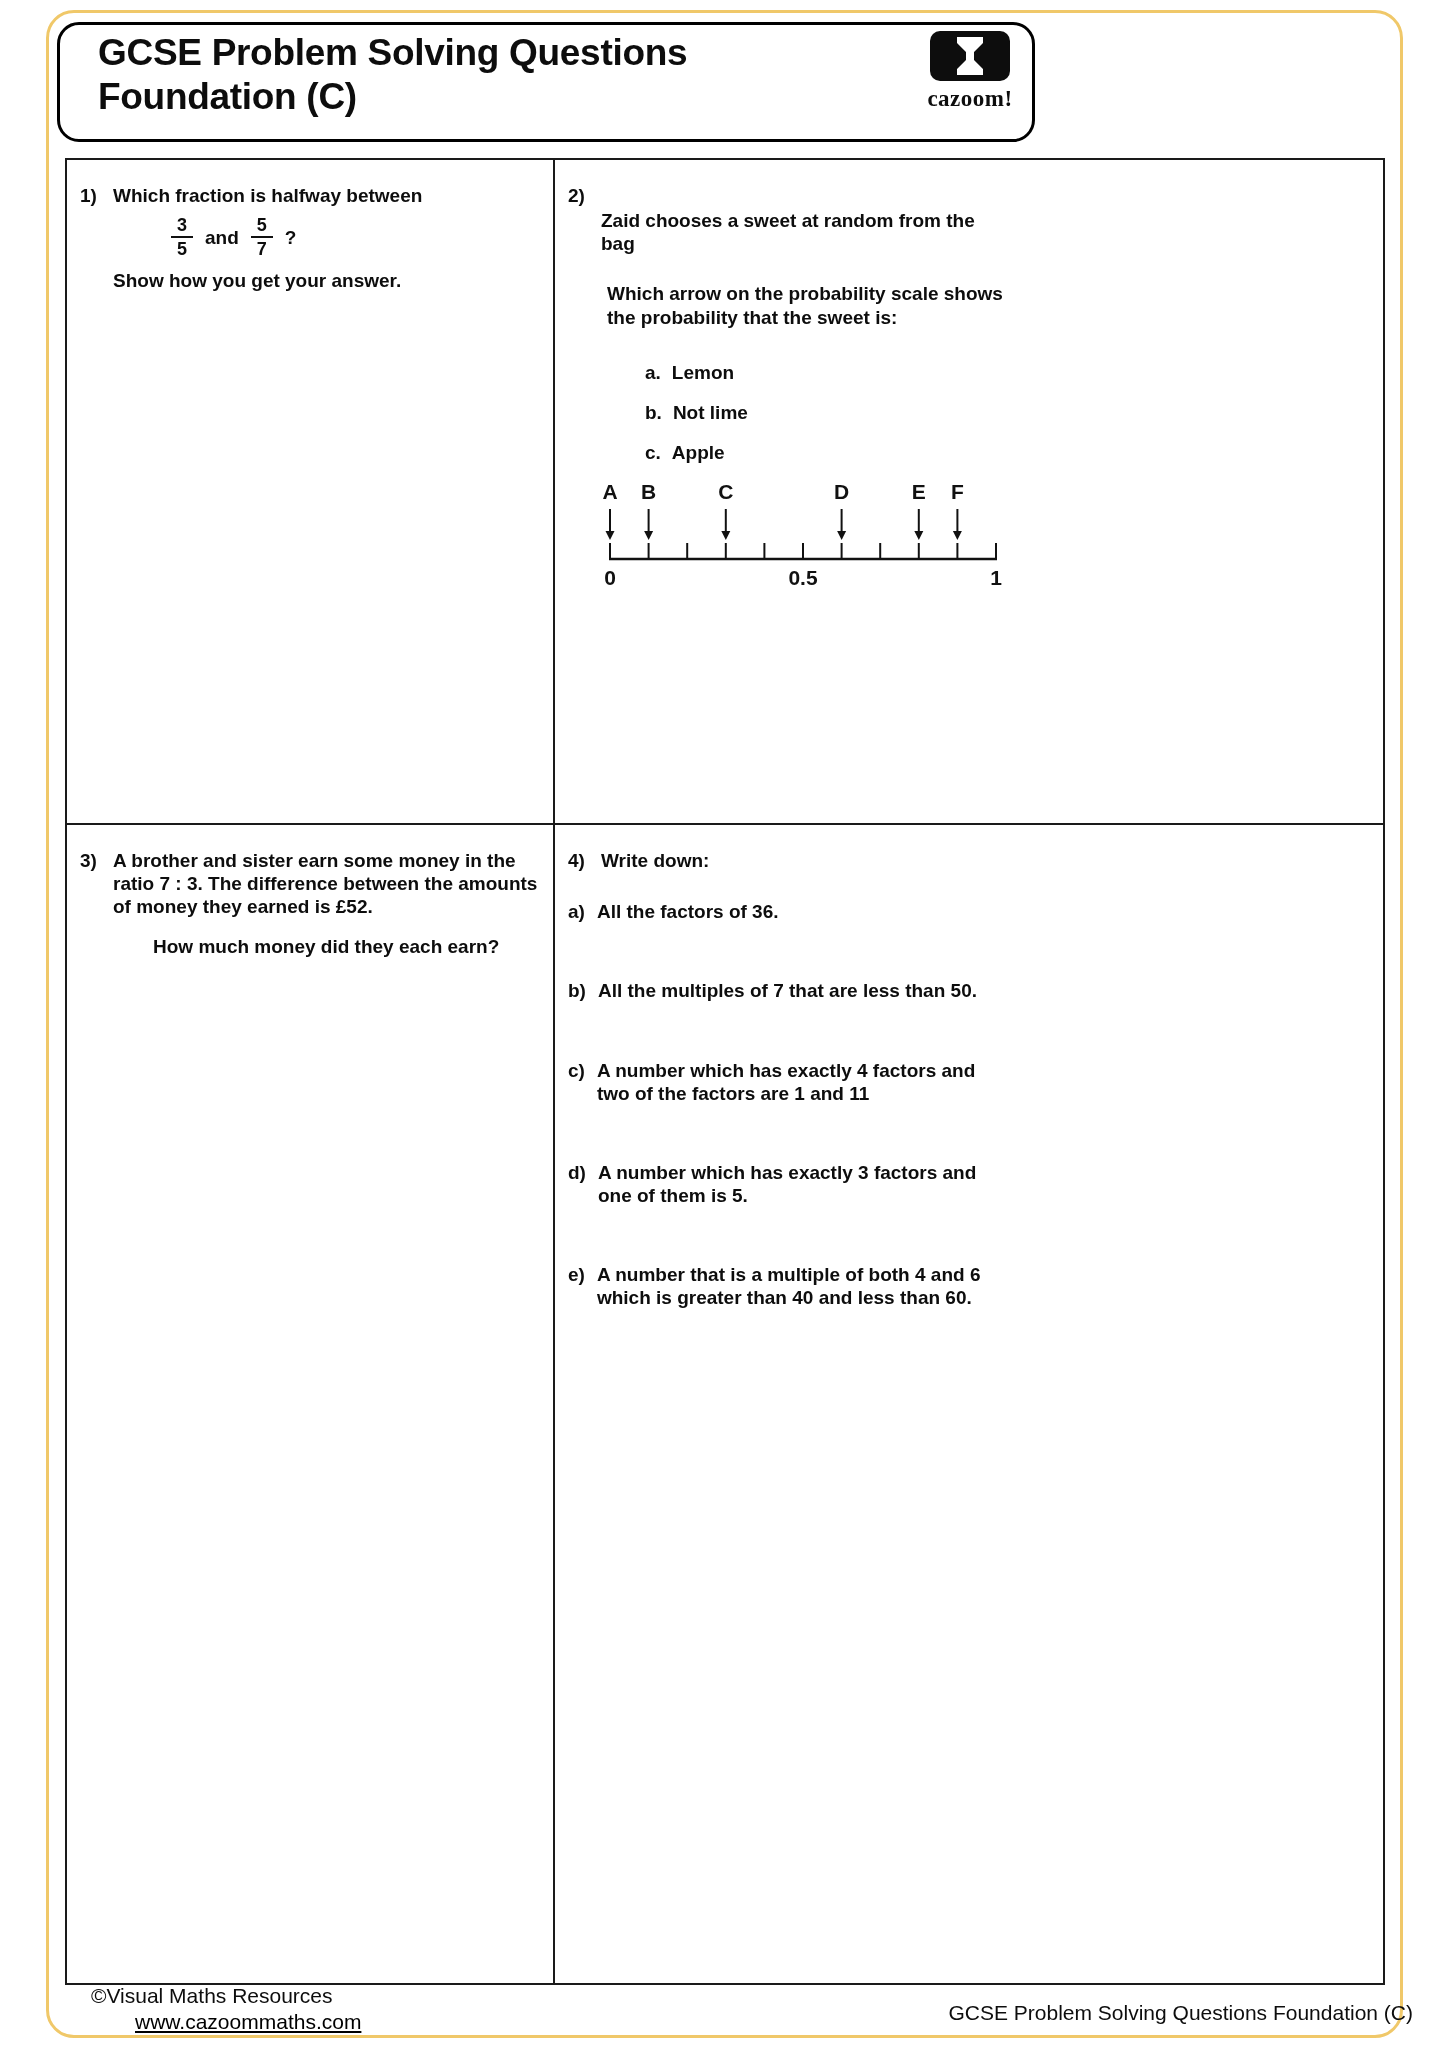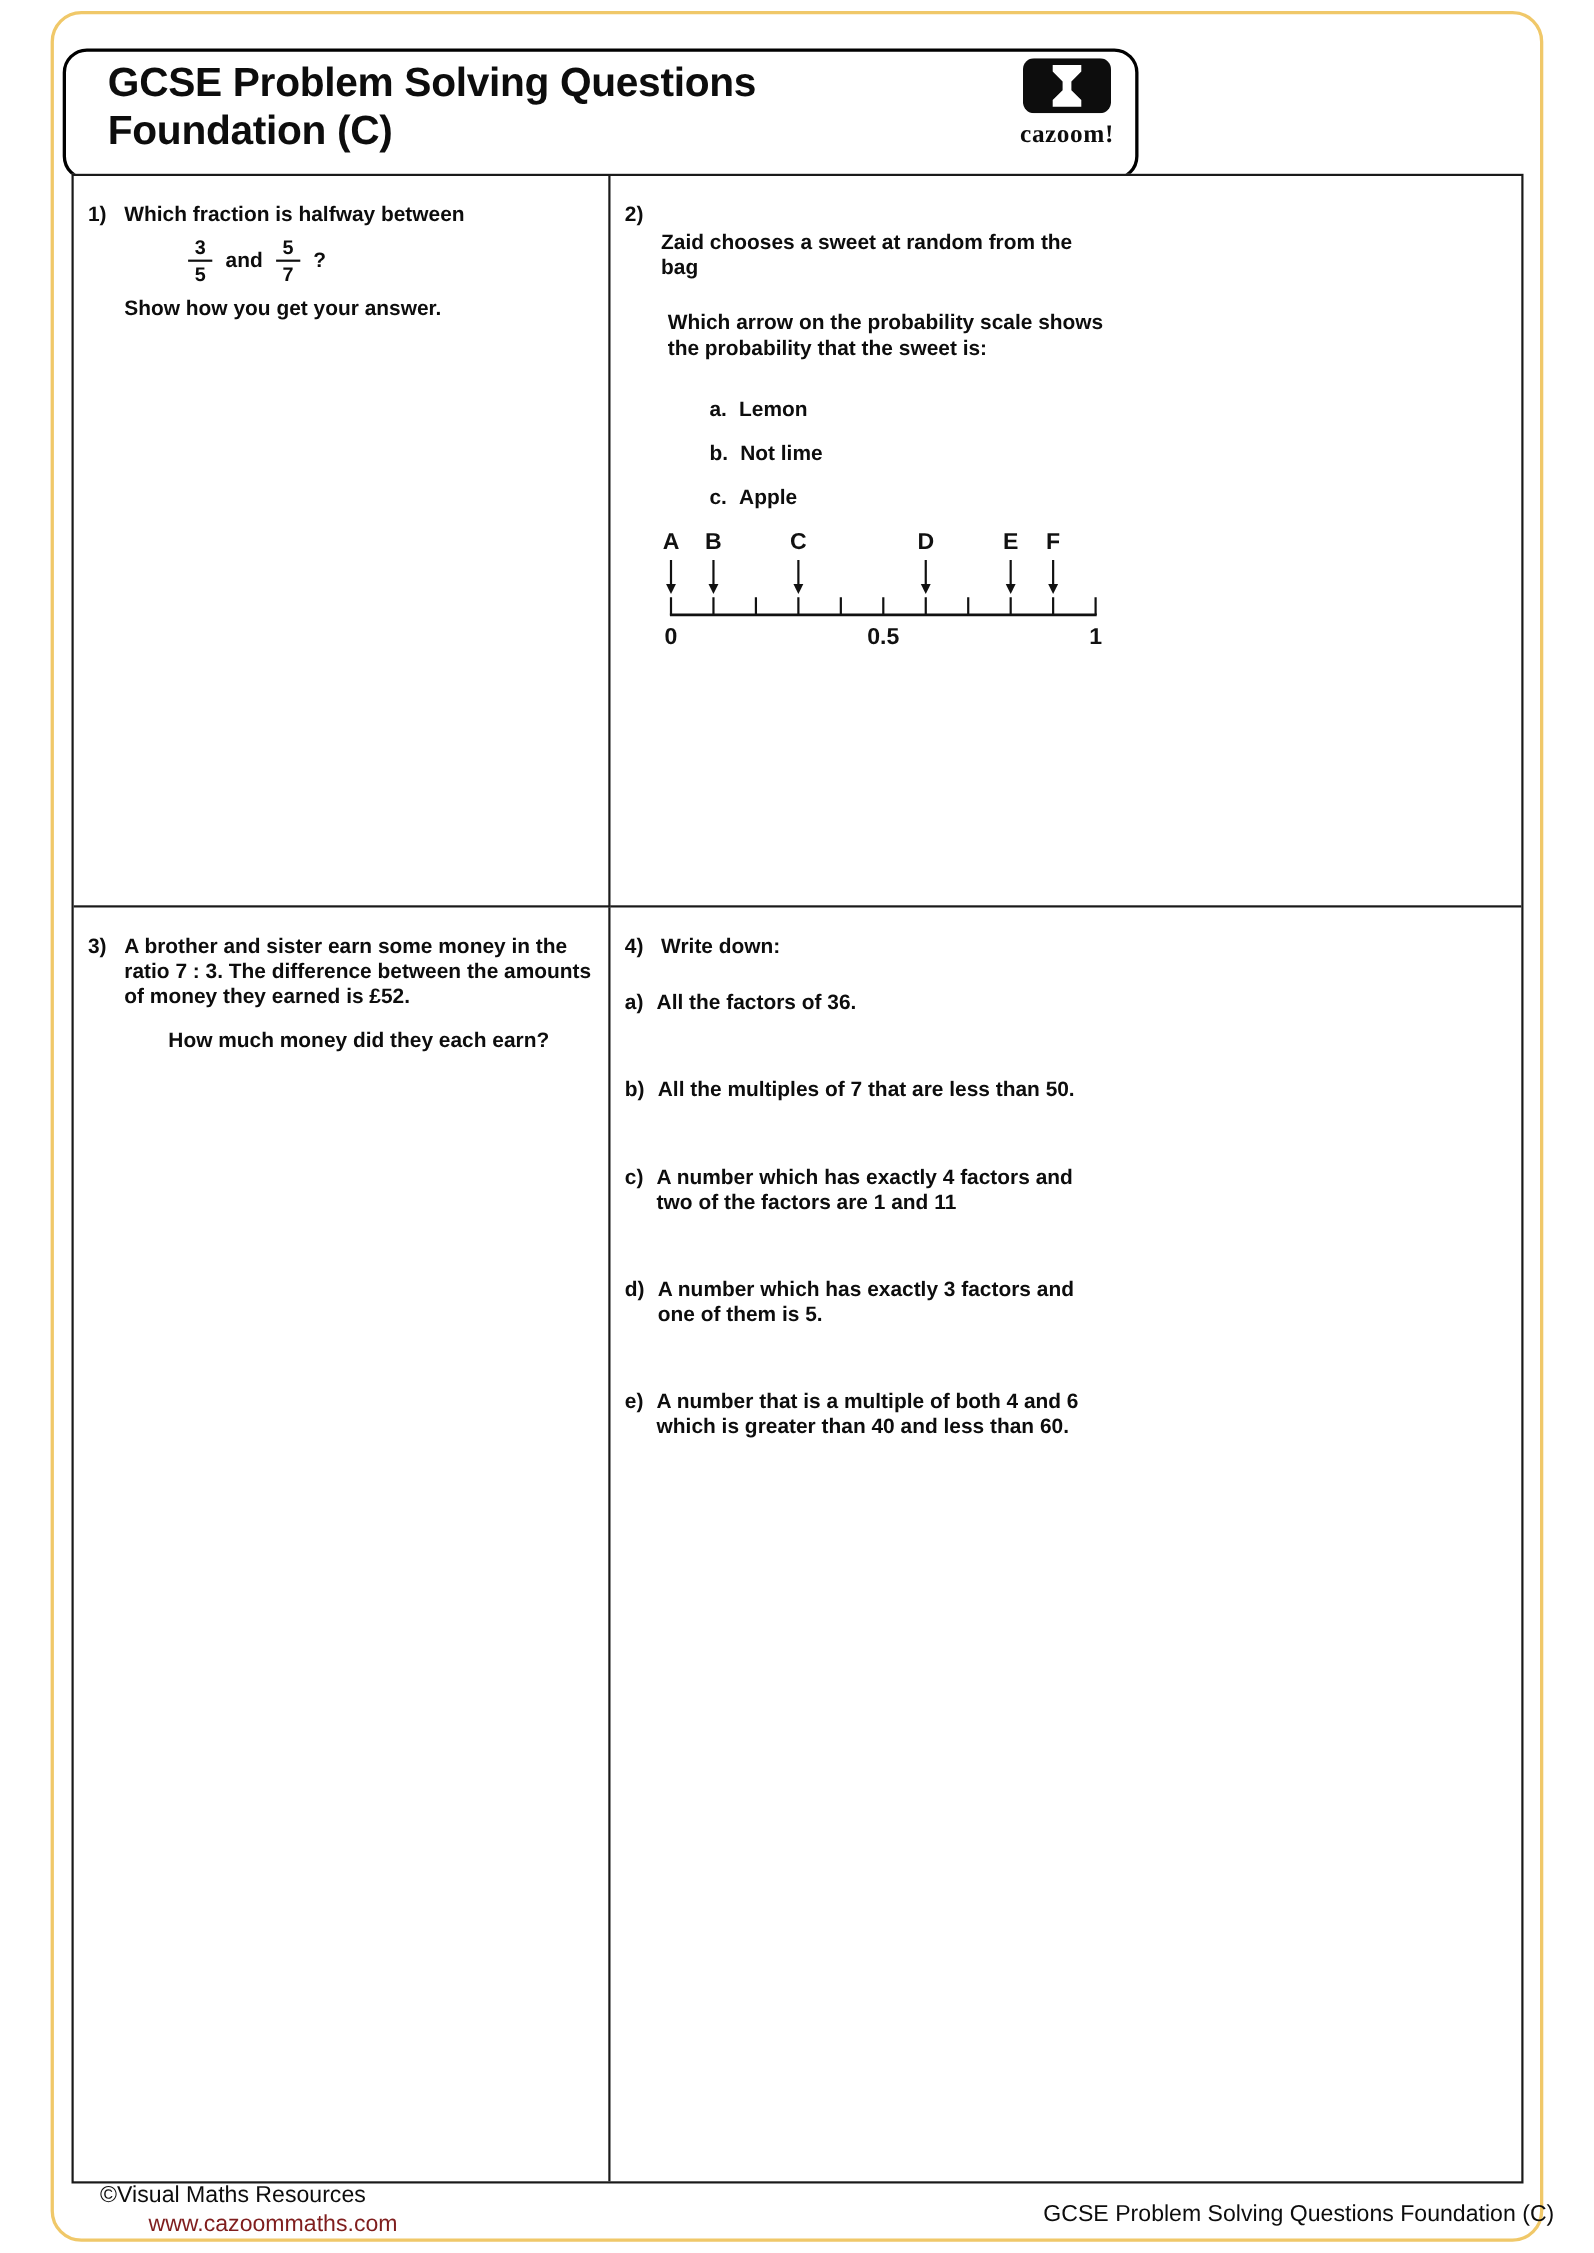--- a/index.html
+++ b/index.html
@@ -6,21 +6,21 @@
   html,body { background:#ffffff; }
   body { width:1449px; height:2048px; position:relative; font-family:"Liberation Sans",sans-serif; color:#0d0d0d; overflow:hidden; }
 
   .page-border {
     position:absolute; left:46px; top:10px; width:1357px; height:2028px;
     border:3px solid #f0c869; border-radius:28px; pointer-events:none;
   }
 
   
   .header-box {
-    position:absolute; left:57px; top:44px; width:978px; height:120px;
+    position:absolute; left:57px; top:22px; width:978px; height:120px;
     border:3px solid #000; border-radius:22px; background:#fff;
   }
   .header-title {
     position:absolute; left:38px; top:6px;
     font-size:37px; font-weight:800; line-height:1.2; letter-spacing:-0.3px;
   }
   .logo { position:absolute; right:16px; top:6px; width:92px; text-align:center; }
   .logo-text { font-family:Liberation Serif, serif; font-weight:bold; font-size:23px; margin-top:1px; letter-spacing:0.5px; }
 
   
@@ -55,21 +55,21 @@
 
   
   .q3-question { margin-top:16px;margin-left:40px; }
 
   
   .q4-items { margin-top:28px; }
   .q4-item { display:flex; gap:12px; margin-bottom:56px; }
 
   
   .footer-left { position:absolute; left:50px; top:1983px; font-size:21px; font-weight:400; line-height:1.25;margin-left:41px; }
-  .footer-link { color:#7f1d1d; cursor:pointer;padding-left:44px; }
+  .footer-link { color:#000000; text-decoration:underline; cursor:pointer;padding-left:44px; }
   .footer-right { position:absolute; right:36px; top:2001px; font-size:21px; font-weight:400; }
 </style>
 </head>
 <body>
 
 <div class="page">
 
   <div class="page-border"></div>
 
   <div class="header-box">

